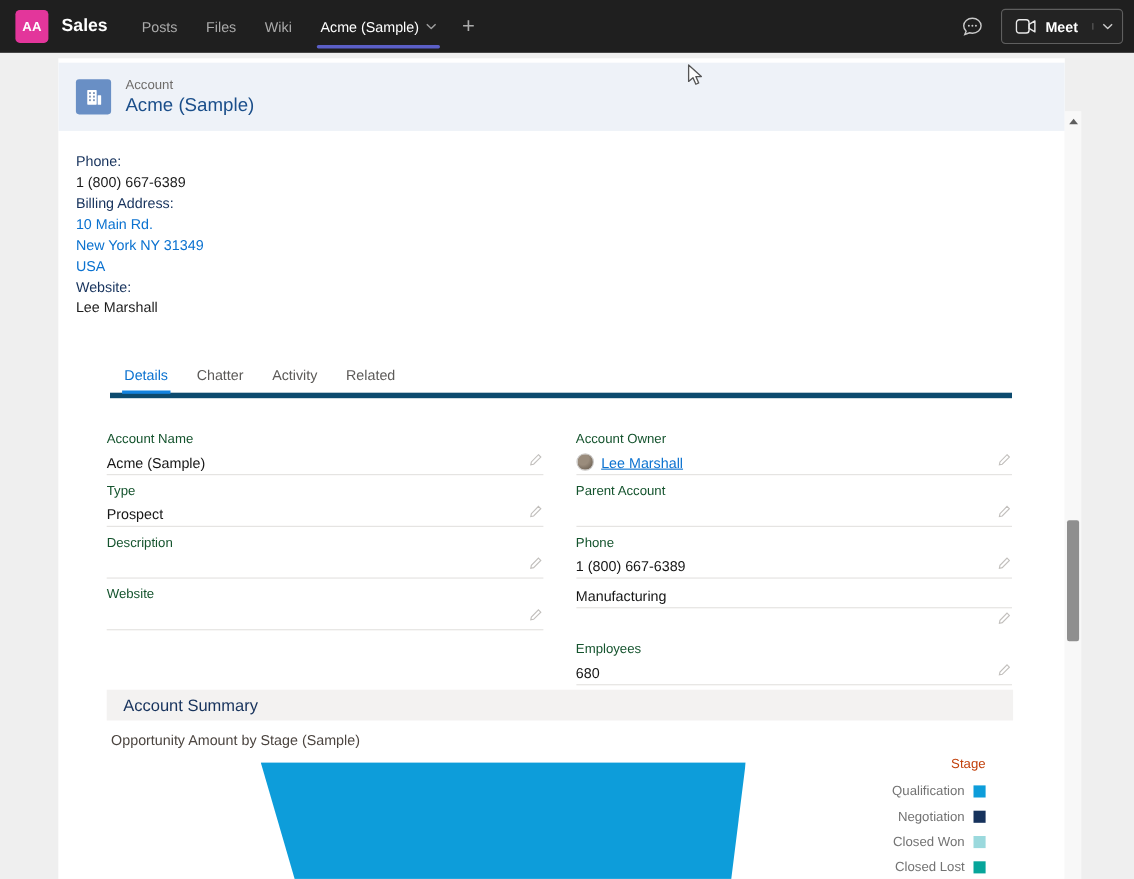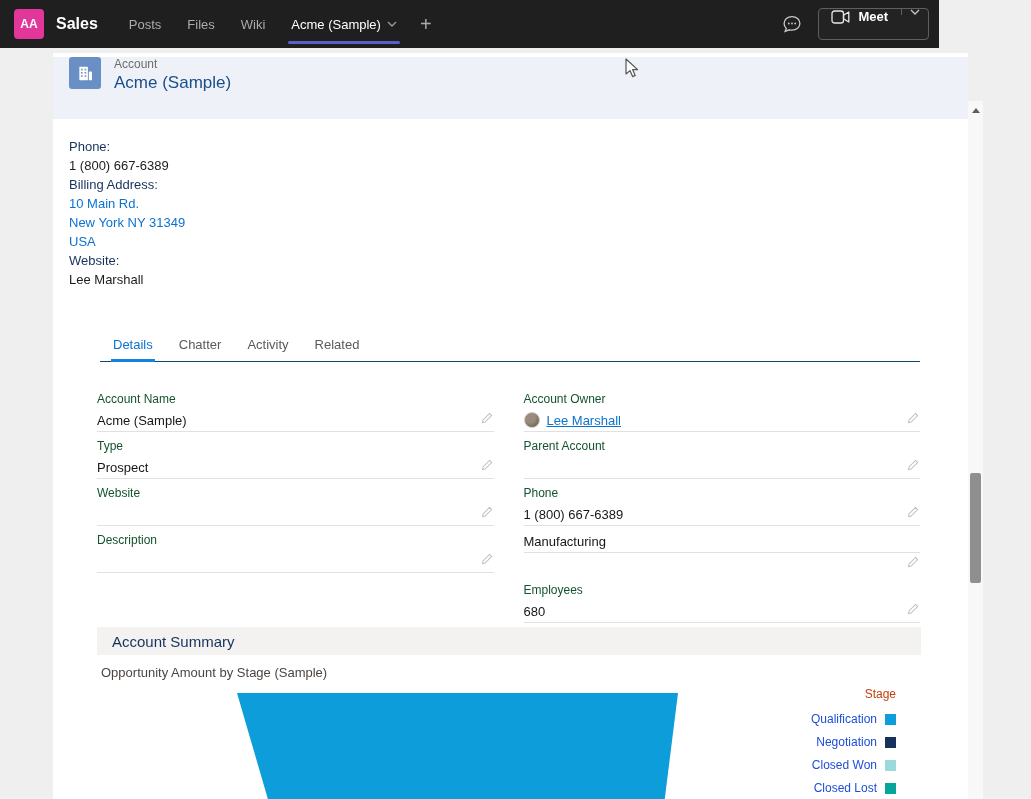--- a/index.html
+++ b/index.html
@@ -1,62 +1,62 @@
 <!DOCTYPE html>
 <html><head>
 <meta charset="utf-8">
 <style>
   * { margin:0; padding:0; box-sizing:border-box; }
   html,body { width:1031px; height:799px; overflow:hidden; background:#efefef;
               font-family:"Liberation Sans","DejaVu Sans",sans-serif; }
 
   
-  .topbar { position:absolute; left:0; top:0; width:939px; height:48px;
+  .topbar { position:absolute; left:0; top:0; width:1031px; height:48px;
             background:#1f1f1f; display:flex; align-items:center; z-index:5; }
   .avatar { width:30px; height:30px; border-radius:4px; margin-left:14px; color:#fff;
             font-size:12px; font-weight:bold; display:flex; align-items:center;
             justify-content:center; flex:0 0 auto; cursor:pointer; }
   .channel-name { color:#fff; font-size:16px; font-weight:bold; margin-left:12px; white-space:nowrap; }
   .top-tabs { display:flex; align-items:stretch; height:100%; margin-left:18px; }
   .top-tab { color:#ababab; font-size:13px; padding:0 13px; display:flex; align-items:center;
              position:relative; cursor:pointer; white-space:nowrap; }
   .top-tab.active { color:#fff; }
   .top-tab .tab-chev { margin-left:6px; color:#9d9d9d; display:flex; }
   .top-tab .underline { position:absolute; left:10px; right:10px; bottom:4px; height:3px; border-radius:2px; }
   .add-tab { color:#ababab; font-size:20px; font-weight:300; display:flex; align-items:center;
              padding:0 10px; cursor:pointer; }
   .top-right { margin-left:auto; display:flex; align-items:center; margin-right:10px; }
   .chat-btn { background:none; border:none; margin-right:16px; cursor:pointer; display:flex; }
-  .meet-btn { display:flex; align-items:flex-start; height:32px; border:1px solid #5f5f5f;
+  .meet-btn { display:flex; align-items:center; height:32px; border:1px solid #5f5f5f;
               border-radius:4px; background:#232323; color:#fff; overflow:hidden; cursor:pointer; }
   .meet-main { display:flex; align-items:center; padding:0 13px 0 12px; }
   .meet-label { font-size:13px; font-weight:bold; margin-left:8px; }
   .meet-split { width:27px; border-left:1px solid #5f5f5f; display:flex; align-items:center;
                 justify-content:center; color:#c9c9c9; }
 
   
   .canvas { position:absolute; left:0; top:48px; width:1031px; height:751px; background:#efefef; }
   .content { position:absolute; left:53px; top:5px; width:915px; height:746px; background:#fff; overflow:hidden; }
 
   .banner { position:absolute; left:0; top:4px; width:100%; height:62px; background:#eef2f8;
-            display:flex; align-items:flex-start; padding-left:16px; }
+            display:flex; align-items:center; padding-left:16px; }
   .entity-icon { width:32px; height:32px; border-radius:3px; display:flex; align-items:center;
                  justify-content:center; flex:0 0 auto; }
   .banner-text { margin-left:13px; }
   .entity-label { font-size:12px; color:#6e6c6a; }
   .record-title { font-size:17px; color:#1a4e8a; margin-top:2px; }
 
   .highlights { position:absolute; left:16px; top:84px; }
   .hl-line { display:block; font-size:13px; line-height:19px; }
   .hl-label { color:#16325c; }
   .hl-value { color:#1c1c1c; }
   .hl-link  { color:#0b72d0; text-decoration:none; cursor:pointer; }
 
   .dtab-strip { position:absolute; left:47px; right:48px; top:283px; height:26px;
-                display:flex; align-items:flex-end; border-bottom:1px solid #0c4a6e; }
+                display:flex; align-items:flex-end; border-bottom:5px solid #0c4a6e; }
   .dtab { font-size:13px; color:#5c5a58; padding:0 13px 9px; position:relative; cursor:pointer; }
   .dtab.active { color:#0b72d0; }
   .dtab.active::after { content:''; position:absolute; left:11px; right:11px; bottom:-1px;
                         height:3px; background:#1383e0; }
 
   .form { position:absolute; left:44px; right:48px; top:333px; display:flex; gap:30px; }
   .fcol { flex:1 1 0; }
   .field { position:relative; height:47px; }
   .f-label { font-size:12px; color:#14532d; padding-top:6px; }
   .f-value { margin-top:3px; height:23px; border-bottom:1px solid #e3e1df; font-size:13px;
@@ -72,21 +72,21 @@
   .summary-title { font-size:15px; color:#16325c; }
 
   .chart-title { position:absolute; left:48px; top:612px; font-size:13px; color:#4c4540; }
 
   .funnel { position:absolute; left:184px; top:640px; width:441px; height:106px;
             clip-path:polygon(0 0, 100% 0, 97% 100%, 7% 100%); }
 
   .legend { position:absolute; right:72px; top:634px; text-align:right; }
   .legend-title { font-size:12px; color:#c2410c; margin-bottom:11px; }
   .legend-item { display:flex; align-items:center; justify-content:flex-end; margin-bottom:9px; }
-  .legend-label { font-size:12px; color:#1d4ed8;margin-left:16px; }
+  .legend-label { font-size:12px; color:#737373;margin-left:16px; }
   .legend-swatch { width:11px; height:11px; margin-left:8px; flex:0 0 auto; }
 
   
   .scrollbar { position:absolute; left:968px; top:53px; width:15px; height:746px; background:#f8f8f8; }
   .sb-btn { position:absolute; left:0; width:15px; height:15px; display:flex; align-items:center;
             justify-content:center; cursor:pointer; }
   .sb-btn.top { top:2px; }
   .caret-up { width:0; height:0; border-left:4px solid transparent; border-right:4px solid transparent;
               border-bottom:5px solid #5f5f5f; }
   .sb-thumb { position:absolute; left:2px; width:11px; top:372px; height:110px; background:#8f8f8f;
@@ -209,30 +209,30 @@
         <div class="field">
           <div class="f-label">Type</div>
           <div class="f-value">Prospect</div>
           <span class="pencil">
             <svg width="12" height="12" viewBox="0 0 14 14">
                 <path d="M9.9 1.6l2.5 2.5-7.6 7.6-3 .6.6-3z" fill="none" stroke="#b7b4b1" stroke-width="1.2"></path>
               </svg>
           </span>
         </div>
         <div class="field">
+          <div class="f-label">Description</div>
+          <div class="f-value"></div>
+          <span class="pencil">
+            <svg width="12" height="12" viewBox="0 0 14 14">
+                <path d="M9.9 1.6l2.5 2.5-7.6 7.6-3 .6.6-3z" fill="none" stroke="#b7b4b1" stroke-width="1.2"></path>
+              </svg>
+          </span>
+        </div>
+        <div class="field">
           <div class="f-label">Website</div>
-          <div class="f-value"></div>
-          <span class="pencil">
-            <svg width="12" height="12" viewBox="0 0 14 14">
-                <path d="M9.9 1.6l2.5 2.5-7.6 7.6-3 .6.6-3z" fill="none" stroke="#b7b4b1" stroke-width="1.2"></path>
-              </svg>
-          </span>
-        </div>
-        <div class="field">
-          <div class="f-label">Description</div>
           <div class="f-value"></div>
           <span class="pencil">
             <svg width="12" height="12" viewBox="0 0 14 14">
                 <path d="M9.9 1.6l2.5 2.5-7.6 7.6-3 .6.6-3z" fill="none" stroke="#b7b4b1" stroke-width="1.2"></path>
               </svg>
           </span>
         </div>
       </div>
 
       <div class="fcol">

